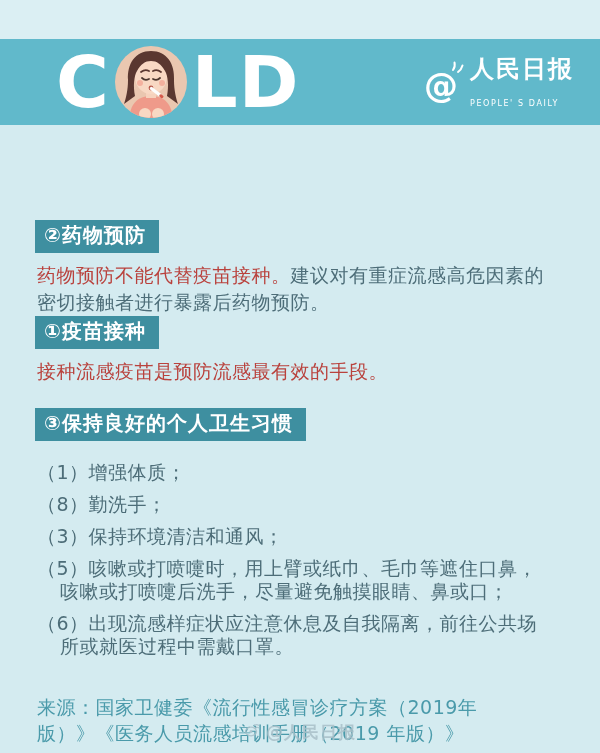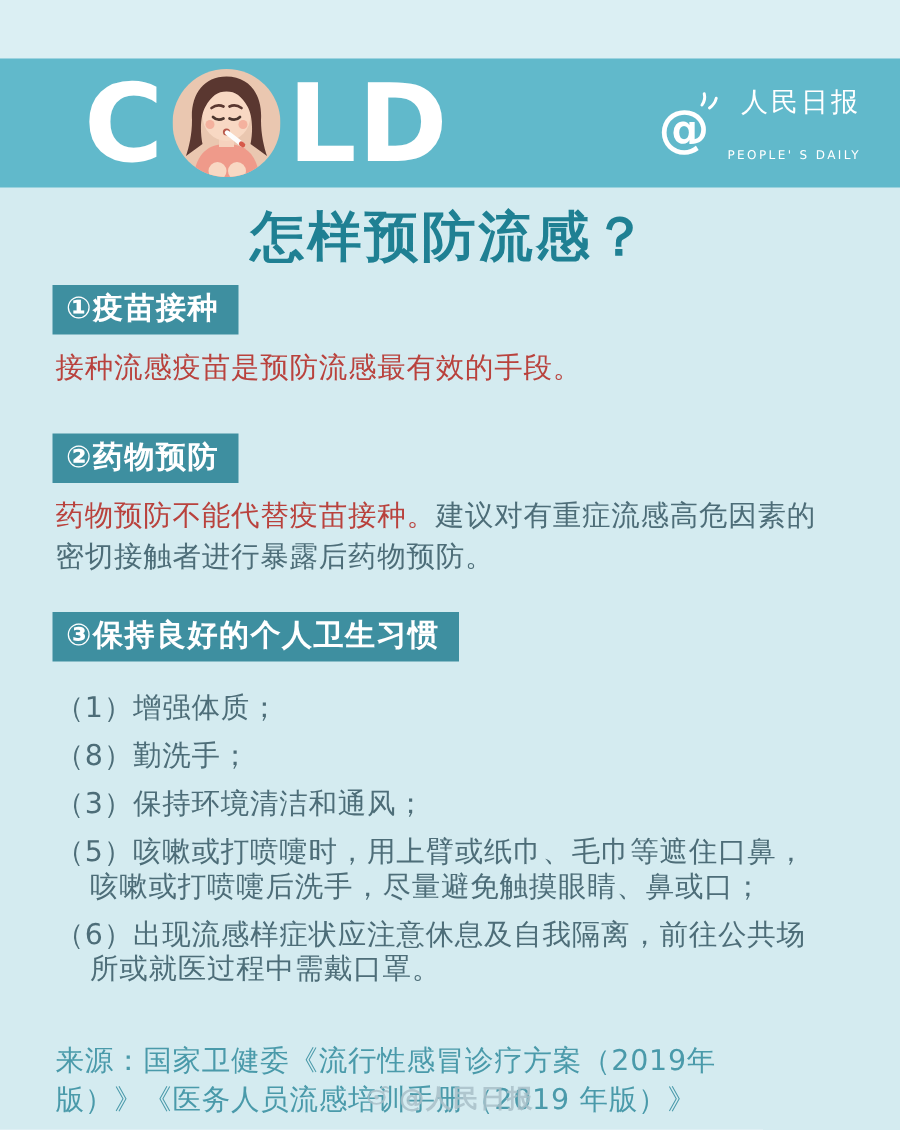--- a/index.html
+++ b/index.html
@@ -31,21 +31,21 @@
     letter-spacing:1px;
   }
   .logotype .avatar-wrap { width:72px; height:72px; margin:0 5px; flex:0 0 auto; }
 
   .brand {
     position:absolute; right:26px; top:57px;
     display:flex; align-items:center; color:#ffffff;
   }
   .brand .at-wrap { width:44px; height:44px; margin-right:4px; }
   .brand .brand-col { display:flex; flex-direction:column; }
-  .brand .brand-name { font-size:18px; font-weight:normal; letter-spacing:2px; line-height:24px;text-align:right; }
+  .brand .brand-name { font-size:24px; font-weight:bold; letter-spacing:2px; line-height:24px; }
   .brand .brand-sub { font-size:8px; letter-spacing:1.6px; margin-top:18px; }
 
   .page-title {
     position:absolute; top:134px; left:0; width:100%;
     text-align:center;
     font-size:36px; font-weight:bold; color:#1f8093;
     letter-spacing:2px;
   }
 
   .content {
@@ -147,32 +147,31 @@
         <path d="M31 9 q2.5 -3.5 1.5 -7.5" stroke="#ffffff" stroke-width="2" fill="none" stroke-linecap="round"></path>
         <path d="M36 11 q3.5 -2.5 4.5 -6.5" stroke="#ffffff" stroke-width="2" fill="none" stroke-linecap="round"></path>
       </svg>
     </span>
     <span class="brand-col">
       <span class="brand-name">人民日报</span>
       <span class="brand-sub">PEOPLE' S DAILY</span>
     </span>
   </div>
 
-  <div class="page-title">怎样预防流感？</div>
 
   <div class="content">
+
+    <div class="sec sec-2">
+      <span class="badge">②药物预防</span>
+      <p class="body-para"><span class="txt-red">药物预防不能代替疫苗接种。</span><span class="txt-dark">建议对有重症流感高危因素的密切接触者进行暴露后药物预防。</span></p>
+    </div>
 
     <div class="sec sec-1">
       <span class="badge">①疫苗接种</span>
       <p class="body-para"><span class="txt-red">接种流感疫苗是预防流感最有效的手段。</span></p>
-    </div>
-
-    <div class="sec sec-2">
-      <span class="badge">②药物预防</span>
-      <p class="body-para"><span class="txt-red">药物预防不能代替疫苗接种。</span><span class="txt-dark">建议对有重症流感高危因素的密切接触者进行暴露后药物预防。</span></p>
     </div>
 
     <div class="sec sec-3">
       <span class="badge">③保持良好的个人卫生习惯</span>
       <div class="list">
         <div class="list-item">（1）增强体质；</div>
         <div class="list-item">（8）勤洗手；</div>
         <div class="list-item">（3）保持环境清洁和通风；</div>
         <div class="list-item">（5）咳嗽或打喷嚏时，用上臂或纸巾、毛巾等遮住口鼻，咳嗽或打喷嚏后洗手，尽量避免触摸眼睛、鼻或口；</div>
         <div class="list-item">（6）出现流感样症状应注意休息及自我隔离，前往公共场所或就医过程中需戴口罩。</div>

